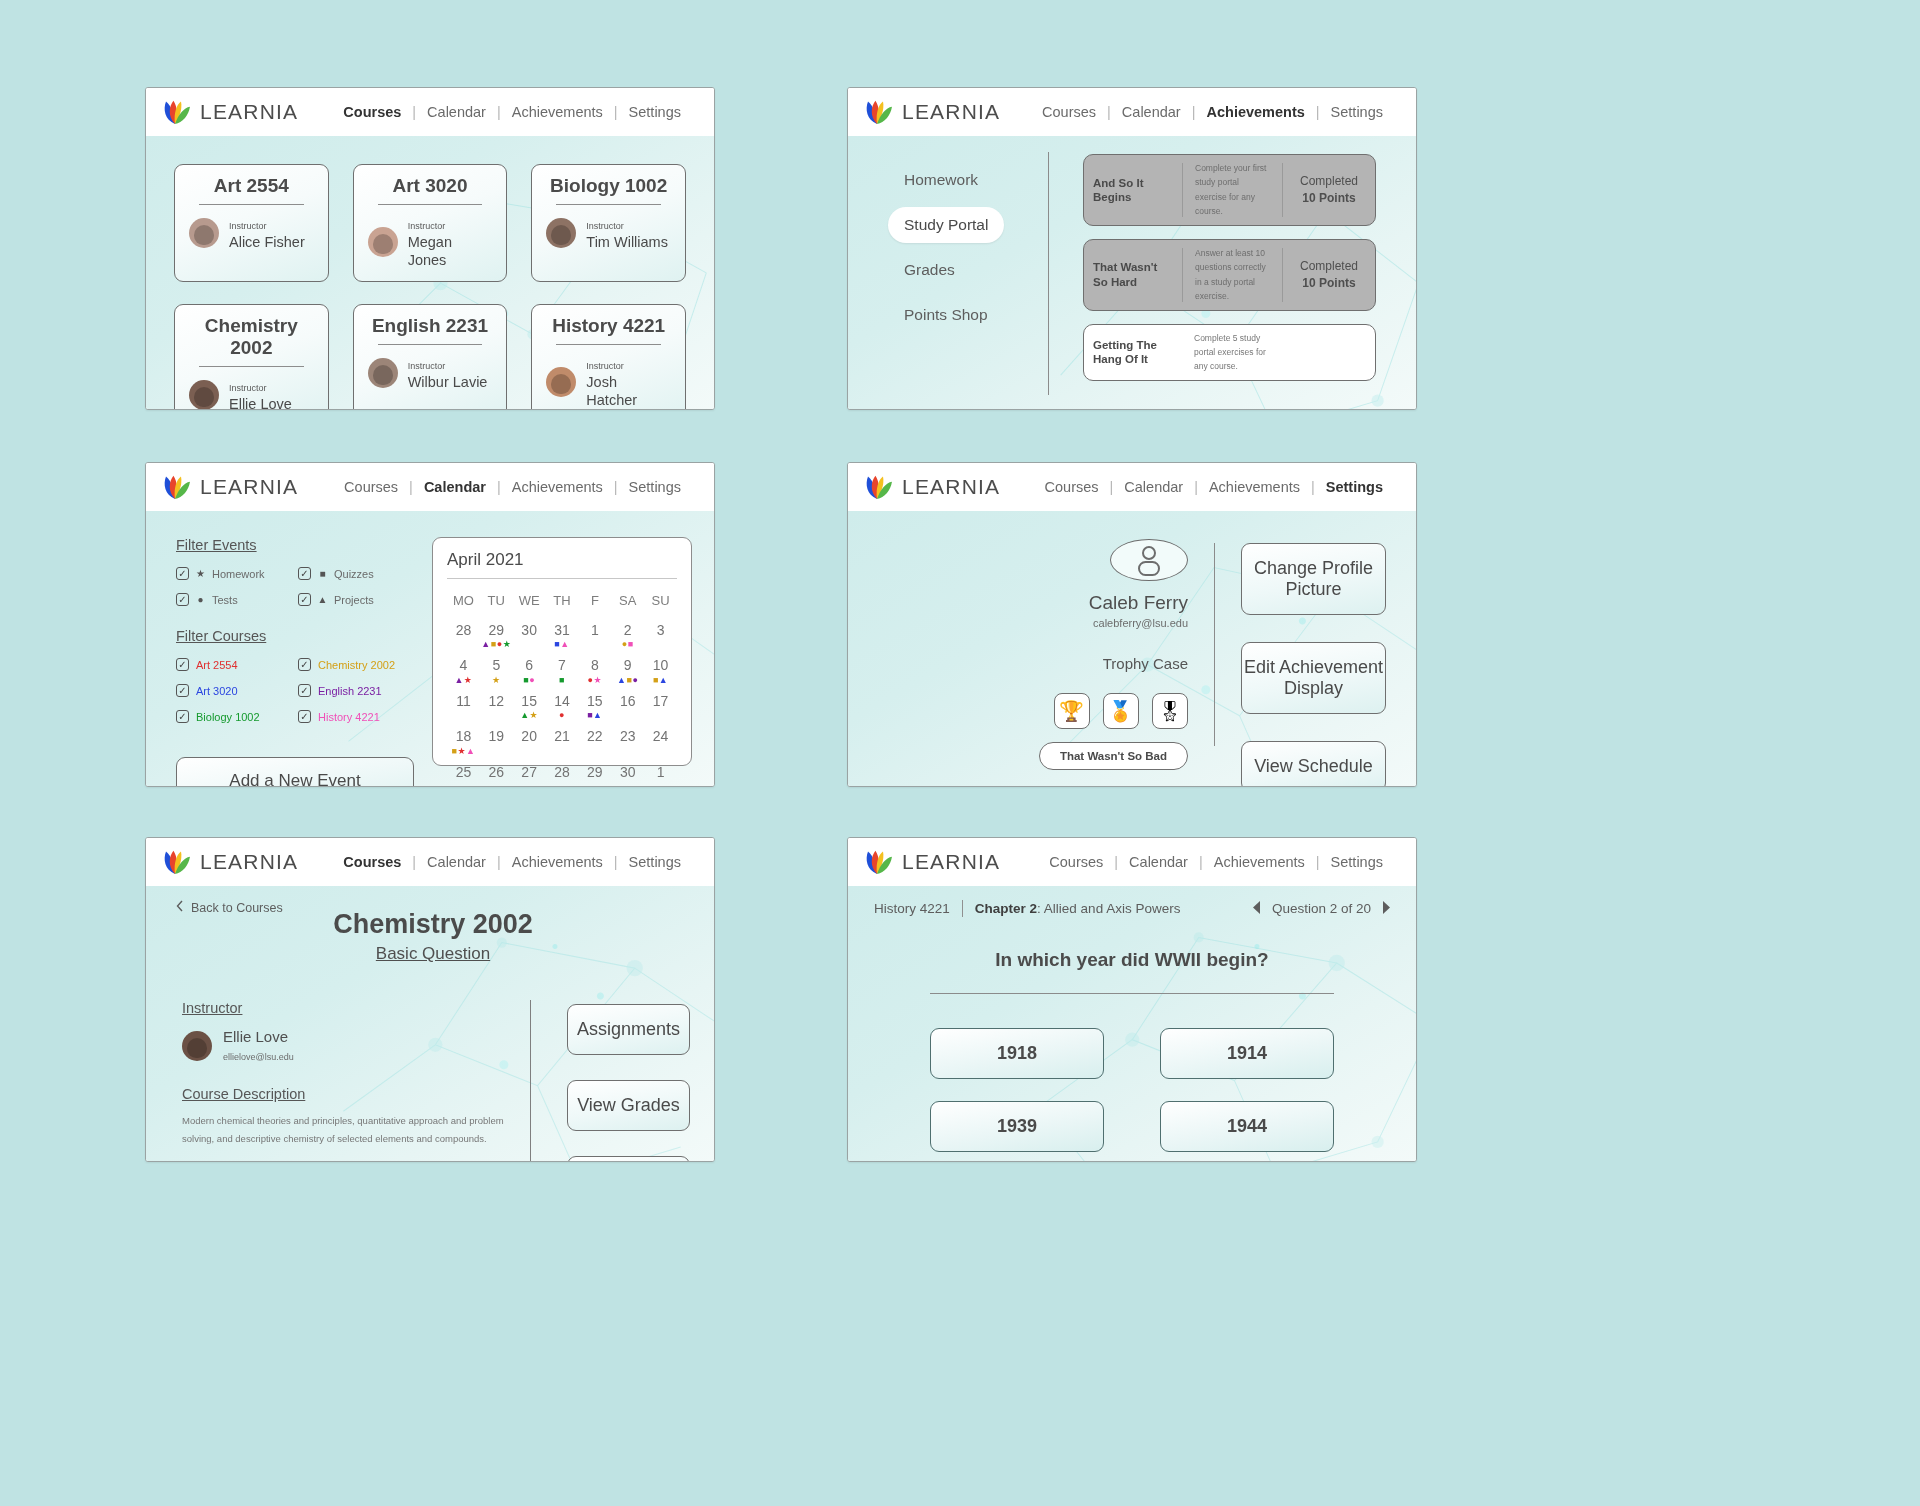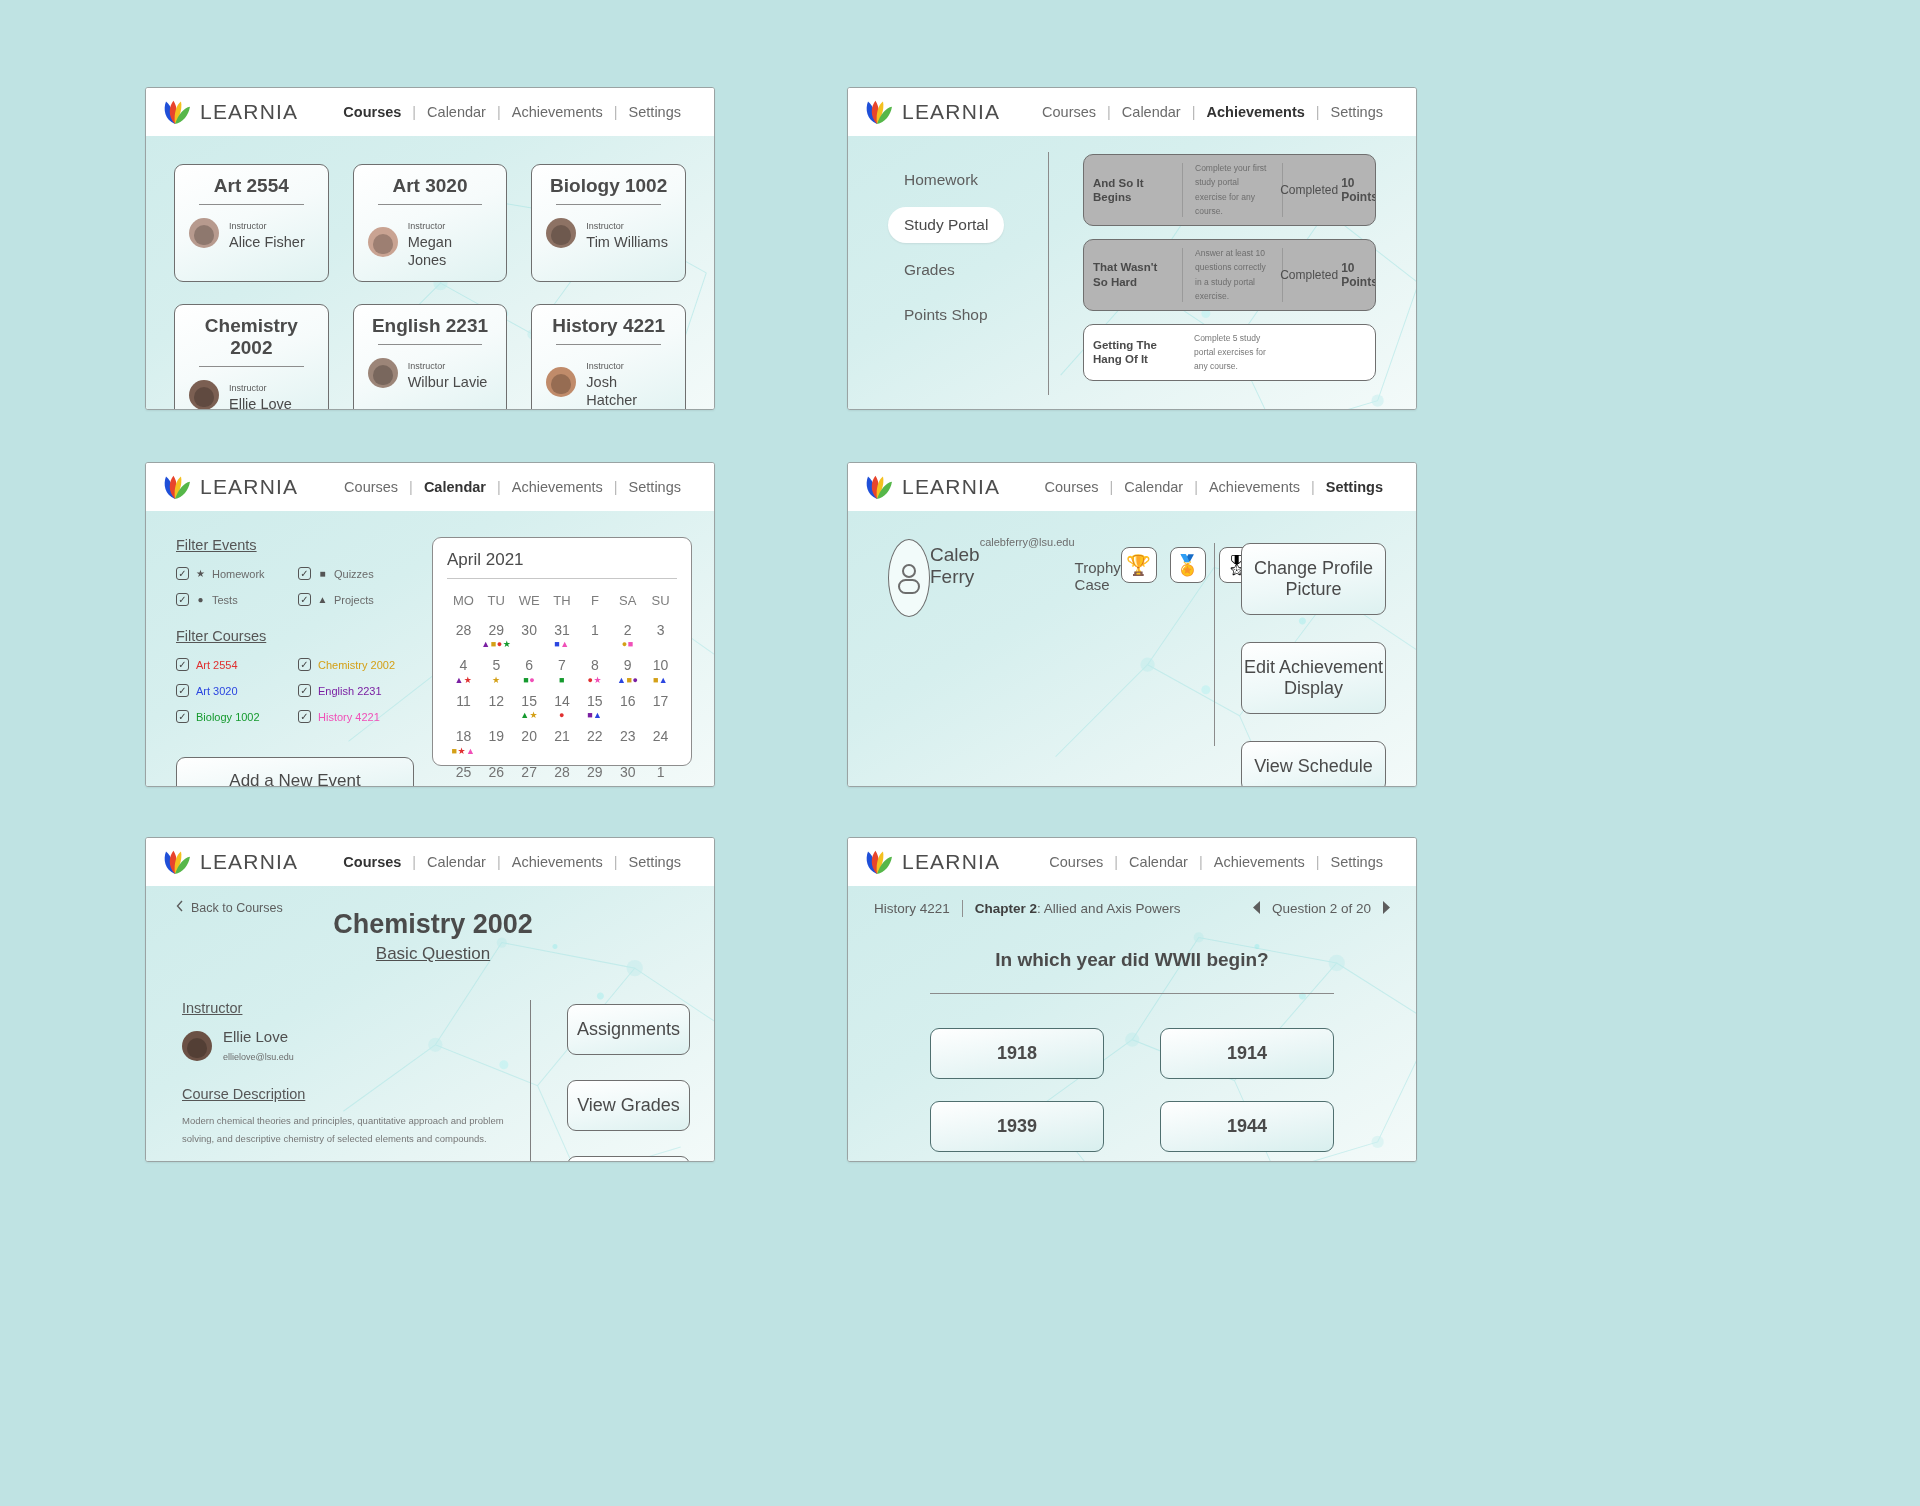--- a/index.html
+++ b/index.html
@@ -102,21 +102,21 @@
     width: 98px; flex: none; font-size: 11.5px; font-weight: bold; color:#4a4a4a;
     display:flex; align-items:center; padding: 6px 9px; line-height: 1.25;
   }
   .ach-vline { width:1px; background:#9a9a9a; margin: 8px 0; flex:none; }
   .ach-desc {
     flex: 1; font-size: 8.5px; color: #777; display:flex; align-items:center;
     padding: 6px 12px; line-height: 1.7;
   }
   .ach-card.done .ach-desc { color: #6e6e6e; }
   .ach-status {
-    width: 92px; flex:none; display:flex; flex-direction: row; justify-content:center;
+    width: 92px; flex:none; display:flex; flex-direction: column; justify-content:center;
     align-items:center; gap:3px; padding: 0 4px;
   }
   .ach-status .st { font-size: 12px; color:#4f4f4f; }
   .ach-status .pt { font-size: 12px; color:#4f4f4f; font-weight: bold; }
 
   
   .cal-wrap { position:absolute; inset:0; display:flex; padding: 26px 22px 20px 30px; gap: 18px; }
   .cal-left { width: 238px; flex:none; }
   .sec-title {
     font-size: 14.5px; color:#565656; text-decoration: underline; margin-bottom: 14px;
@@ -143,21 +143,21 @@
   .cal-rule { height:1px; background:#c7c7c7; margin-bottom: 6px; }
   .cal-grid { display:grid; grid-template-columns: repeat(7,1fr); }
   .dow { text-align:center; font-size: 13px; color:#7d7d7d; padding: 8px 0 10px; }
   .daycell { text-align:center; padding: 5px 0 4px; }
   .daynum { font-size: 14px; color:#737373; line-height:1.1; }
   .marks { height: 10px; margin-top:1px; font-size: 9px; letter-spacing:.5px; line-height:10px; }
   .marks span { display:inline-block; }
 
   
   .set-wrap { position:absolute; inset:0; display:flex; padding: 22px 30px 20px 40px; }
-  .set-left { width: 300px; flex:none; display:flex; align-items:flex-start; }
+  .set-left { width: 300px; flex:none; display:flex; flex-direction: column; align-items:flex-end; }
   .avatar-big {
     width: 78px; height: 78px; border-radius: 50%; border:1.5px solid #6d6d6d;
     background:#f2fbfa; display:flex; align-items:center; justify-content:center; margin-top: 6px;
   }
   .user-name { font-size: 19px; color:#4f4f4f; margin-top: 11px; }
   .user-mail { font-size: 11px; color:#6d6d6d; margin-top: 3px; }
   .trophy-title { font-size: 15px; color:#555; margin-top: 26px; }
   .trophy-rule { width: 140px; height:1px; background:#8b8b8b; margin-top: 7px; }
   .trophy-row { display:flex; gap: 13px; margin-top: 14px; }
   .trophy {

